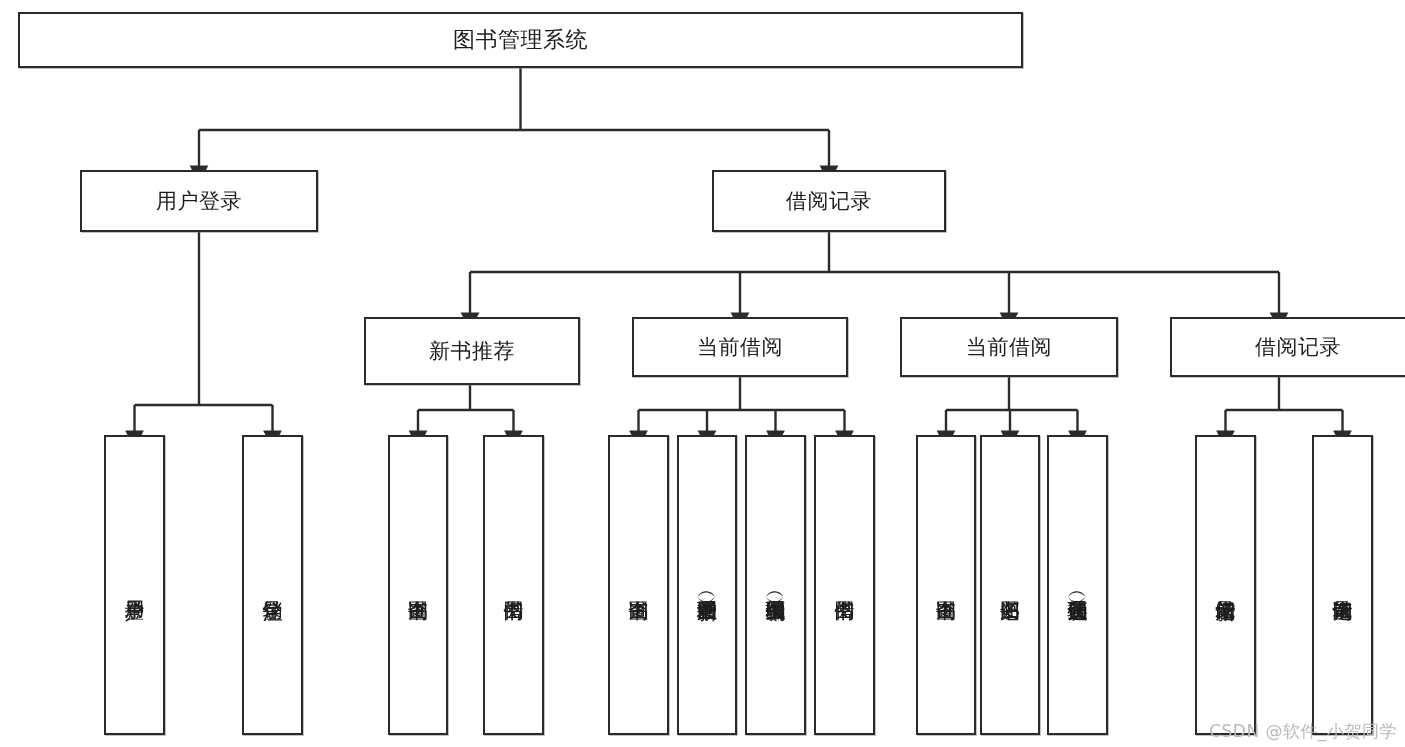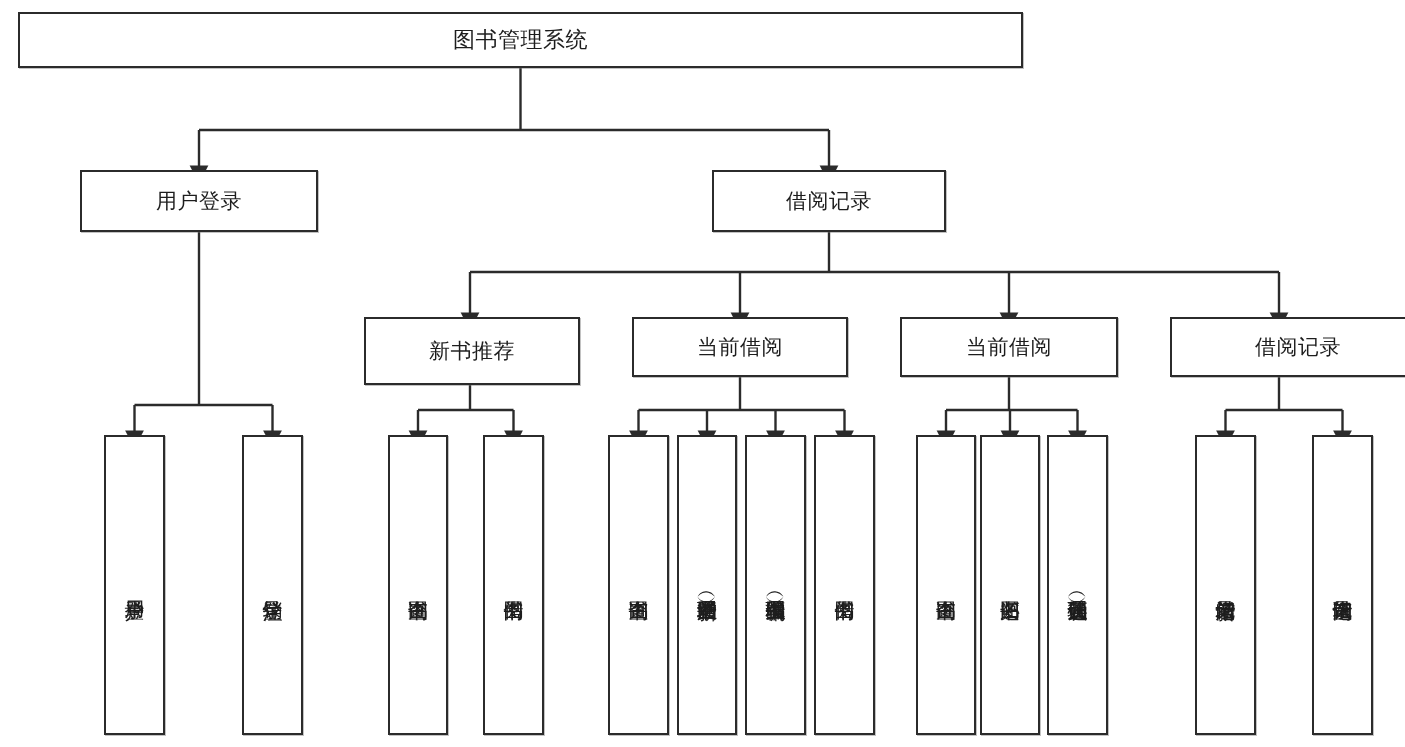--- a/index.html
+++ b/index.html
@@ -173,13 +173,14 @@
       <div class="node-box" style="left: 1047px; top: 435px; width: 61px; height: 300px;">
         <div class="node-label-v">确认归还（管理员）</div>
       </div>
       <div class="node-box" style="left: 1195px; top: 435px; width: 61px; height: 300px;">
         <div class="node-label-v">新增借阅记录</div>
       </div>
       <div class="node-box" style="left: 1312px; top: 435px; width: 61px; height: 300px;">
         <div class="node-label-v">查询借阅记录</div>
       </div>
     </div>
+  <div id="watermark">CSDN @软件_小贺同学</div>
 </div>
 
 </body></html>

